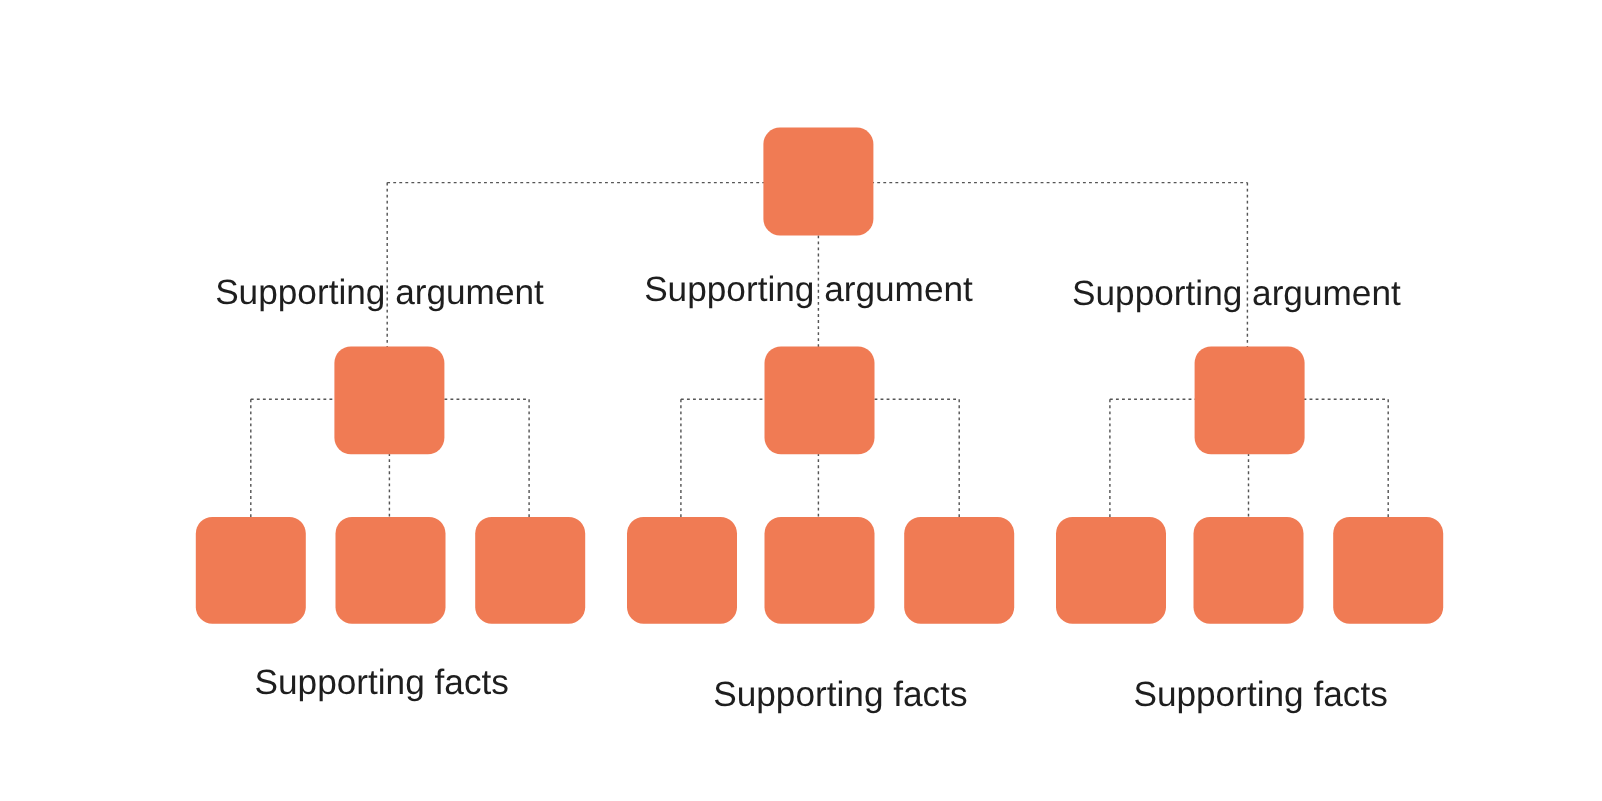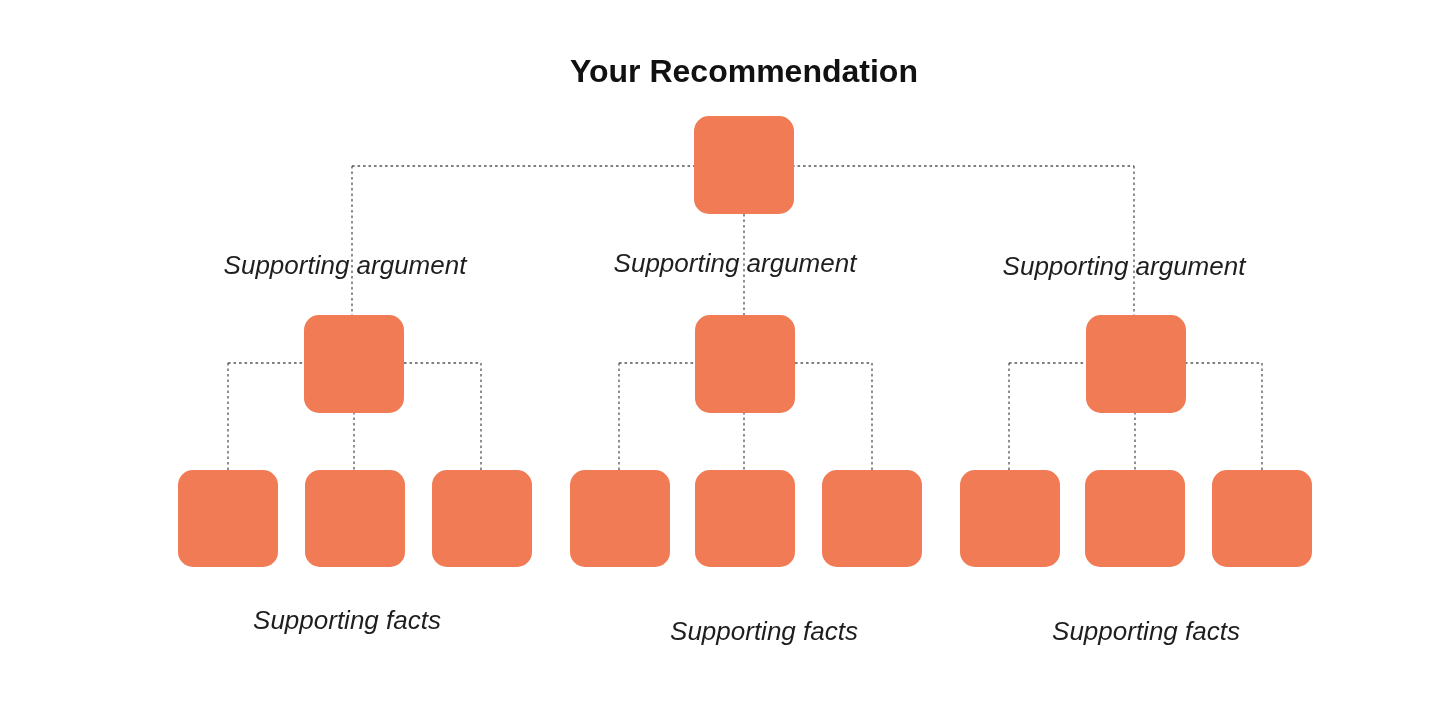--- a/index.html
+++ b/index.html
@@ -34,24 +34,23 @@
     position: absolute;
     width: 100px;
     height: 98px;
     background: var(--accent);
     border-radius: 15px;
   }
   .label {
     position: absolute;
     transform: translateX(-50%);
     white-space: nowrap;
-    font-size: 26px;
+    font-size: 32px;
     line-height: 38px;
     color: var(--text);
-    font-style: italic;
   }
   .title {
     position: absolute;
     transform: translateX(-50%);
     white-space: nowrap;
     font-size: 32px;
     line-height: 38px;
     font-weight: 700;
     color: #111111;
   }
@@ -94,21 +93,20 @@
     <line x1="619" y1="363" x2="619" y2="470"></line>
     <line x1="872" y1="363" x2="872" y2="470"></line>
     <line x1="744" y1="412" x2="744" y2="470"></line>
 
     <line x1="1009" y1="363" x2="1262" y2="363"></line>
     <line x1="1009" y1="363" x2="1009" y2="470"></line>
     <line x1="1262" y1="363" x2="1262" y2="470"></line>
     <line x1="1135" y1="412" x2="1135" y2="470"></line>
   </svg>
 
-  <div class="title title-pos">Your Recommendation</div>
 
   <div class="box root-box"></div>
 
   <div class="label arg-lbl-left">Supporting argument</div>
   <div class="label arg-lbl-center">Supporting argument</div>
   <div class="label arg-lbl-right">Supporting argument</div>
 
   <div class="box arg-box-left"></div>
   <div class="box arg-box-center"></div>
   <div class="box arg-box-right"></div>

